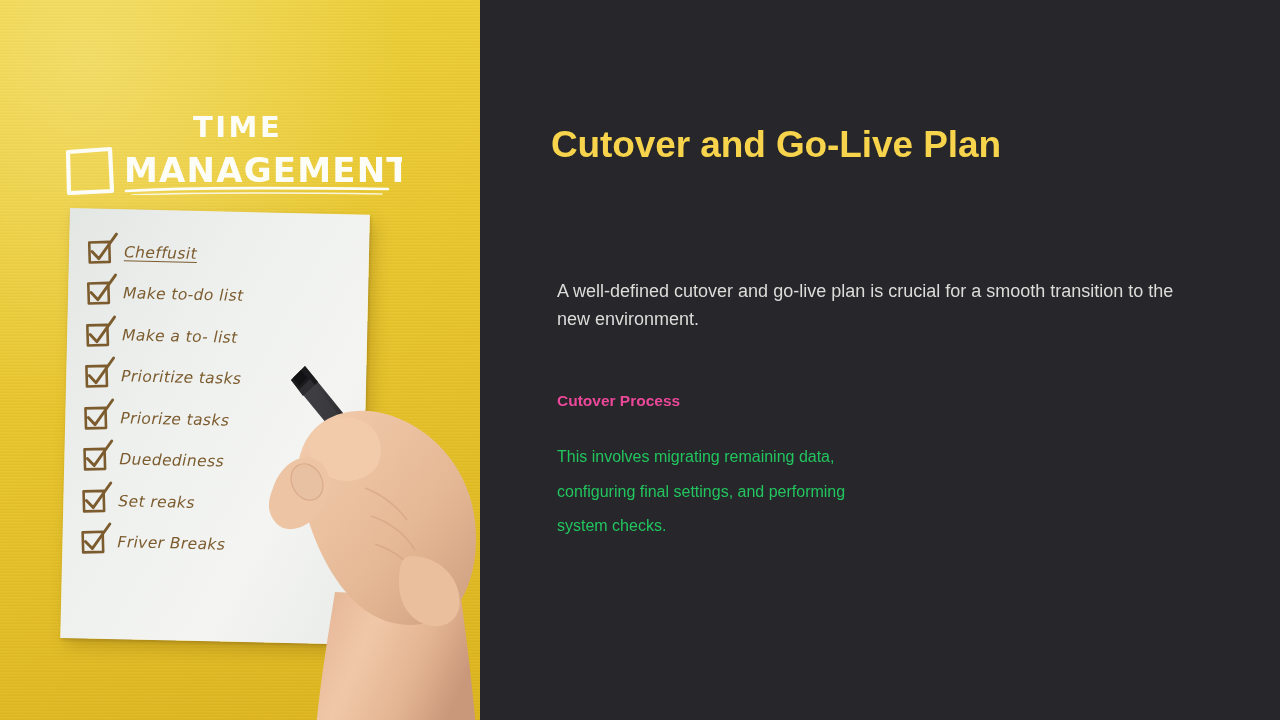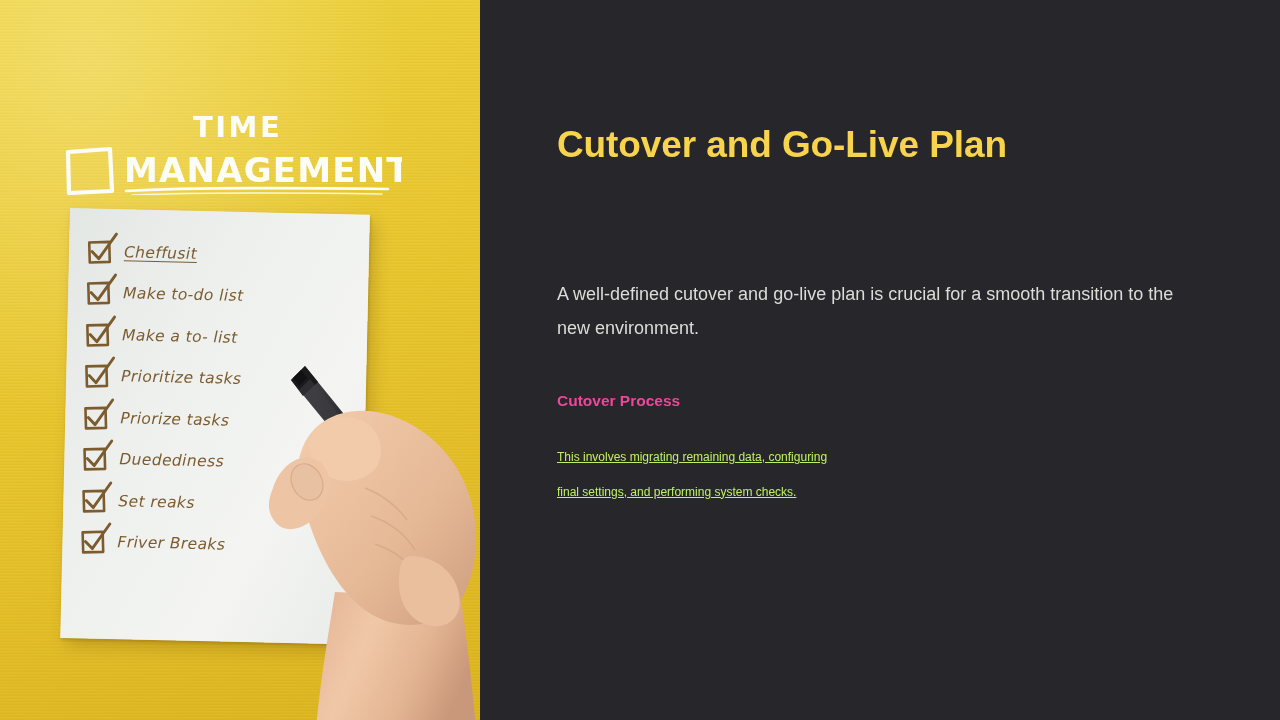--- a/index.html
+++ b/index.html
@@ -107,58 +107,57 @@
   
   .content-panel {
     position: relative;
     flex: 1 1 auto;
     background: #26262b;
     padding: 0;
   }
 
   .slide-title {
     position: absolute;
-    left: 77px; top: 124px;
+    left: 71px; top: 124px;
     font-size: 37px;
     font-weight: bold;
     color: #f7d44c;
     letter-spacing: -0.1px;
     white-space: nowrap;
   }
 
   .intro {
     position: absolute;
     left: 77px; top: 277px;
     width: 645px;
     font-size: 18px;
-    line-height: 34px;
+    line-height: 28px;
     color: #dcdcd9;
   }
 
   .columns {
     position: absolute;
     left: 77px; top: 392px;
     width: 660px;
     display: flex;
     gap: 0;
   }
   .col { width: 350px; }
   .col:last-child { width: 310px; }
   .col-head {
     font-size: 15.5px;
     font-weight: bold;
     color: #ec4899;
     margin-bottom: 30px;
   }
   .col-body {
-    font-size: 12px;
+    font-size: 16px;
     line-height: 34.5px;
-    color: #bef264;
+    color: #22c55e;
     width: 290px;
-    text-decoration: underline;
   }
 </style>
 </head>
 <body>
 
 <div class="slide">
 
   <div class="image-panel">
     <div class="yellow-grad"></div>
 

